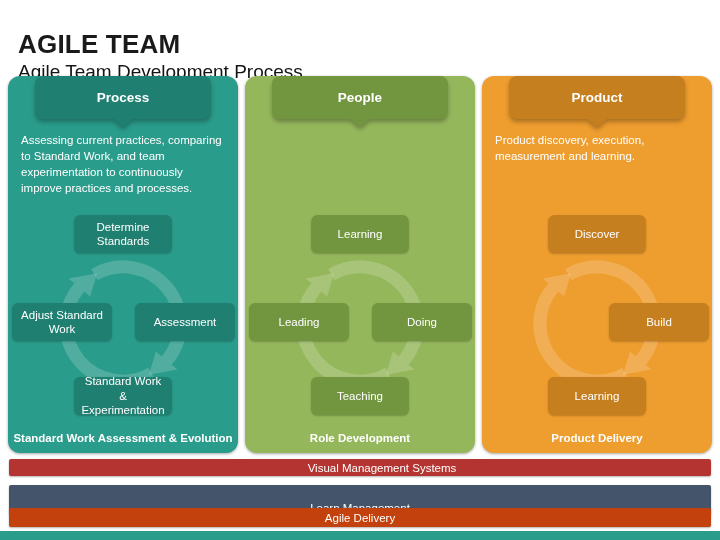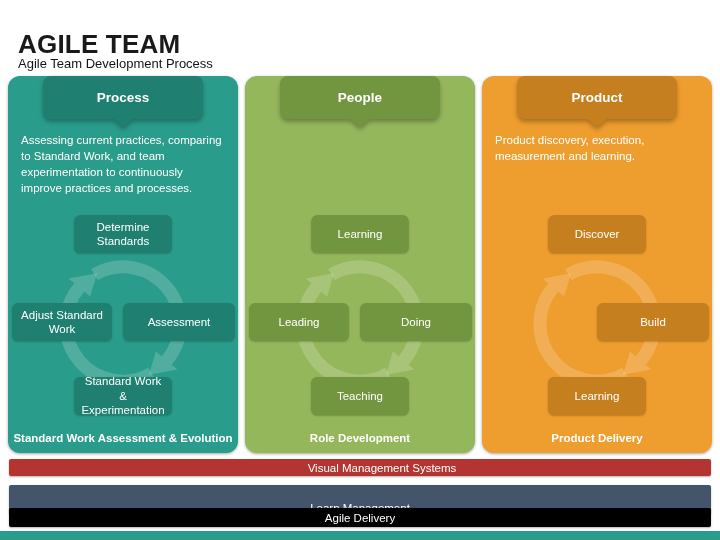--- a/index.html
+++ b/index.html
@@ -1,47 +1,47 @@
 <!DOCTYPE html>
 <html><head>
 <meta charset="utf-8">
 <style>
   html,body{margin:0;padding:0;background:#fff;}
   .slide{position:relative;width:720px;height:540px;background:#ffffff;overflow:hidden;
          font-family:"Liberation Sans",sans-serif;}
 
   .title{position:absolute;left:18px;top:12px;font-size:26px;font-weight:700;color:#1a1a1a;letter-spacing:.2px;}
-  .subtitle{position:absolute;left:18px;top:45px;font-size:13px;font-weight:400;color:#141414;}
+  .subtitle{position:absolute;left:18px;top:45px;font-size:19px;font-weight:400;color:#141414;}
 
   .column{position:absolute;top:76px;width:230px;height:377px;background:var(--bg);
           border-radius:12px;box-shadow:0 1px 3px rgba(0,0,0,.35);}
   .col-0{left:8px;}
   .col-1{left:245px;}
   .col-2{left:482px;}
 
   .banner{position:absolute;top:0;left:50%;transform:translateX(-50%);
           filter:drop-shadow(0 3px 2px rgba(0,0,0,.28));}
-  .banner-box{width:160px;height:43px;background:var(--dark);border-radius:8px;
+  .banner-box{width:176px;height:43px;background:var(--dark);border-radius:8px;
           display:flex;align-items:center;justify-content:center;
           color:#fff;font-weight:700;font-size:13.5px;}
   .banner::after{content:"";position:absolute;left:50%;top:41px;transform:translateX(-50%);
           width:0;height:0;border-left:12px solid transparent;border-right:12px solid transparent;
           border-top:10px solid var(--dark);}
 
   .desc{position:absolute;top:57px;left:13px;right:13px;margin:0;
         color:#fff;font-size:11.5px;line-height:1.38;}
 
   .cycle{position:absolute;left:40px;top:173px;width:150px;height:150px;color:rgba(255,255,255,.18);}
 
   .node{position:absolute;height:38px;background:var(--dark);border-radius:6px;color:#fff;
         font-size:11.5px;line-height:1.25;display:flex;align-items:center;justify-content:center;
         text-align:center;padding:2px 6px;box-sizing:border-box;box-shadow:0 1px 2px rgba(0,0,0,.22);}
   .node-top{top:139px;left:50%;transform:translateX(-50%);width:97px;}
   .node-left{top:227px;left:4px;width:100px;}
-  .node-right{top:227px;right:3px;width:112px;}
+  .node-right{top:227px;right:3px;width:100px;}
   .node-bottom{top:301px;left:50%;transform:translateX(-50%);width:98px;}
 
   .col-footer{position:absolute;bottom:9px;left:0;right:0;text-align:center;
               color:#fff;font-weight:700;font-size:11.5px;}
 
   .bar{position:absolute;left:9px;right:9px;display:flex;align-items:center;justify-content:center;
        color:#fff;font-size:11.5px;border-radius:2px;box-shadow:0 1px 2px rgba(0,0,0,.3);}
   .bar-0{top:459px;height:17px;padding-left:44px;}
   .bar-1{top:485px;height:29px;align-items:flex-end;}
   .bar-2{top:508px;height:19px;}
@@ -107,19 +107,19 @@
     <div class="node node-bottom">Learning</div>
     <div class="col-footer">Product Delivery</div>
   </section>
 
   <div class="bar bar-0" style="background: rgb(180, 52, 49);">
     <span>Visual Management Systems</span>
   </div>
   <div class="bar bar-1" style="background: rgb(68, 84, 106);">
     <span>Learn Management</span>
   </div>
-  <div class="bar bar-2" style="background: #000000;">
+  <div class="bar bar-2" style="background: #c2410c;">
     <span>Agile Delivery</span>
   </div>
 
   <div class="strip" style="background: rgb(42, 156, 139);"></div>
 
 </div>
 
 </body></html>

